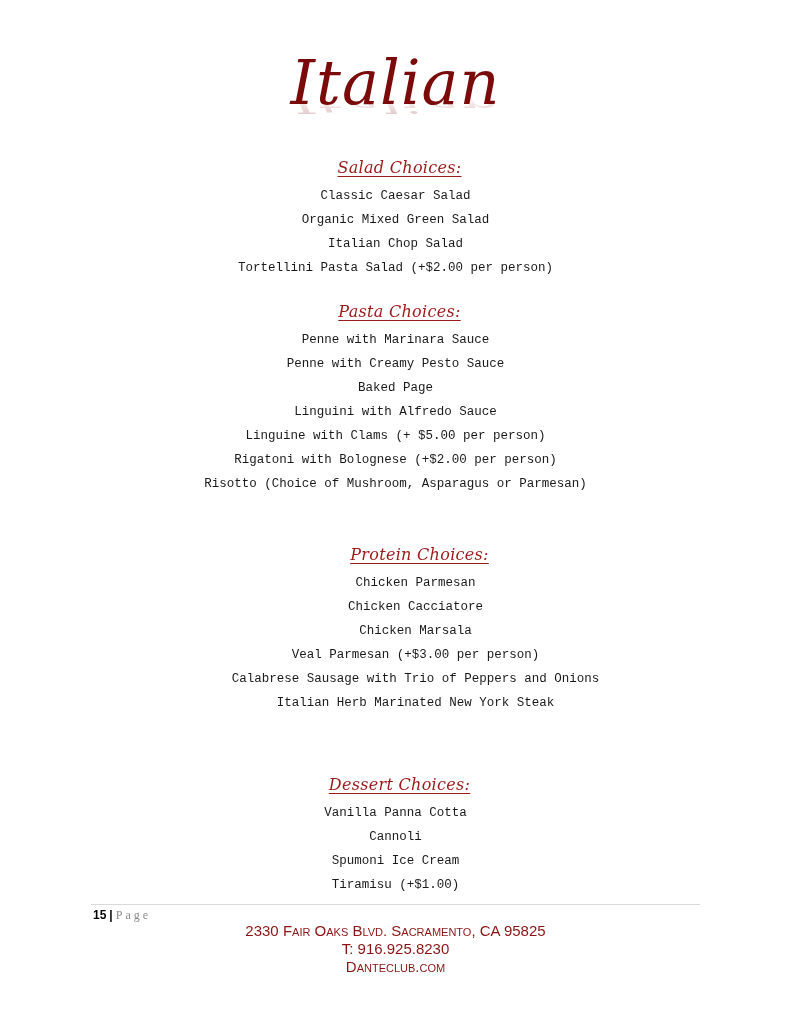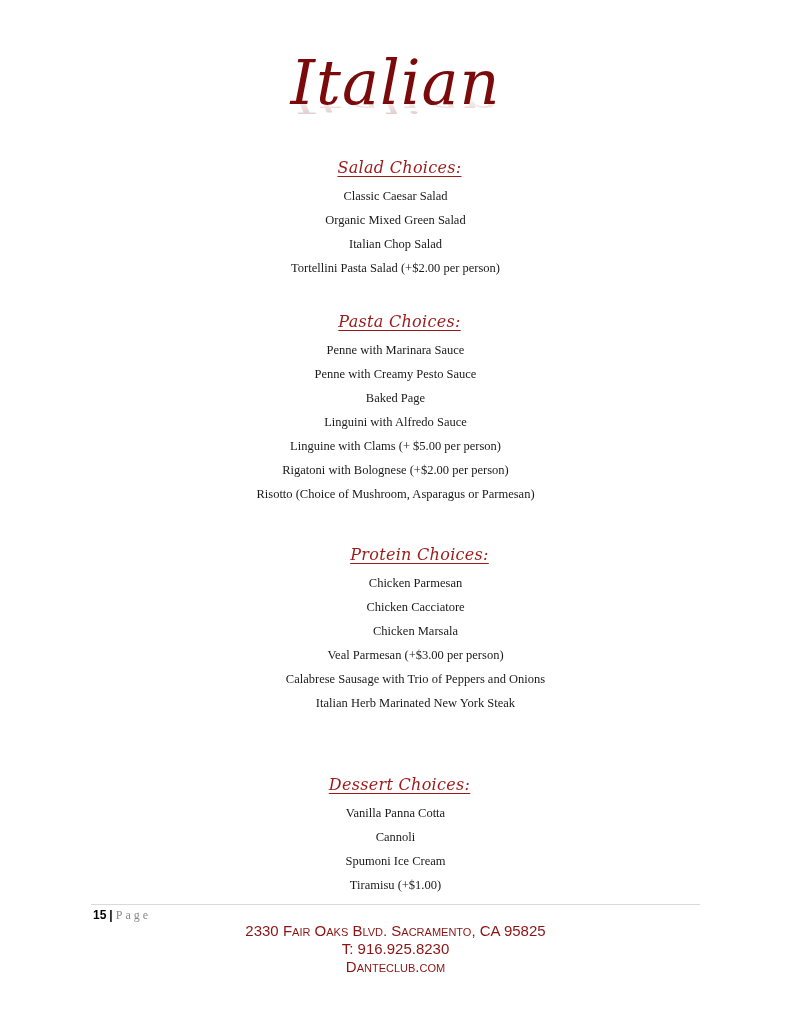--- a/index.html
+++ b/index.html
@@ -62,21 +62,21 @@
       font-style: italic;
       font-size: 16px;
       color: #9c1a1a;
       text-decoration: underline;
       text-underline-offset: 3px;
       line-height: 24px;
       margin: 0 0 4px 8px;
       letter-spacing: 0.3px;
     }
     .item {
-      font-family: Liberation Serif, serif;
+      font-family: Liberation Mono, monospace;
       font-size: 12.5px;
       color: #1a1a1a;
       line-height: 24px;
       height: 24px;
       margin: 0;
     }
     .footer-rule {
       position: absolute;
       top: 904px;
       left: 91px;
@@ -130,21 +130,21 @@
 <div class="title-reflect" style="top:118px;">Italian</div>
 
 <div class="section" style="top:156px;">
   <div class="section-heading">Salad Choices:</div>
   <div class="item">Classic Caesar Salad</div>
   <div class="item">Organic Mixed Green Salad</div>
   <div class="item">Italian Chop Salad</div>
   <div class="item">Tortellini Pasta Salad (+$2.00 per person)</div>
 </div>
 
-<div class="section" style="top:310px;">
+<div class="section" style="top:300px;">
   <div class="section-heading">Pasta Choices:</div>
   <div class="item">Penne with Marinara Sauce</div>
   <div class="item">Penne with Creamy Pesto Sauce</div>
   <div class="item">Baked Page</div>
   <div class="item">Linguini with Alfredo Sauce</div>
   <div class="item">Linguine with Clams (+ $5.00 per person)</div>
   <div class="item">Rigatoni with Bolognese (+$2.00 per person)</div>
   <div class="item">Risotto (Choice of Mushroom, Asparagus or Parmesan)</div>
 </div>
 

